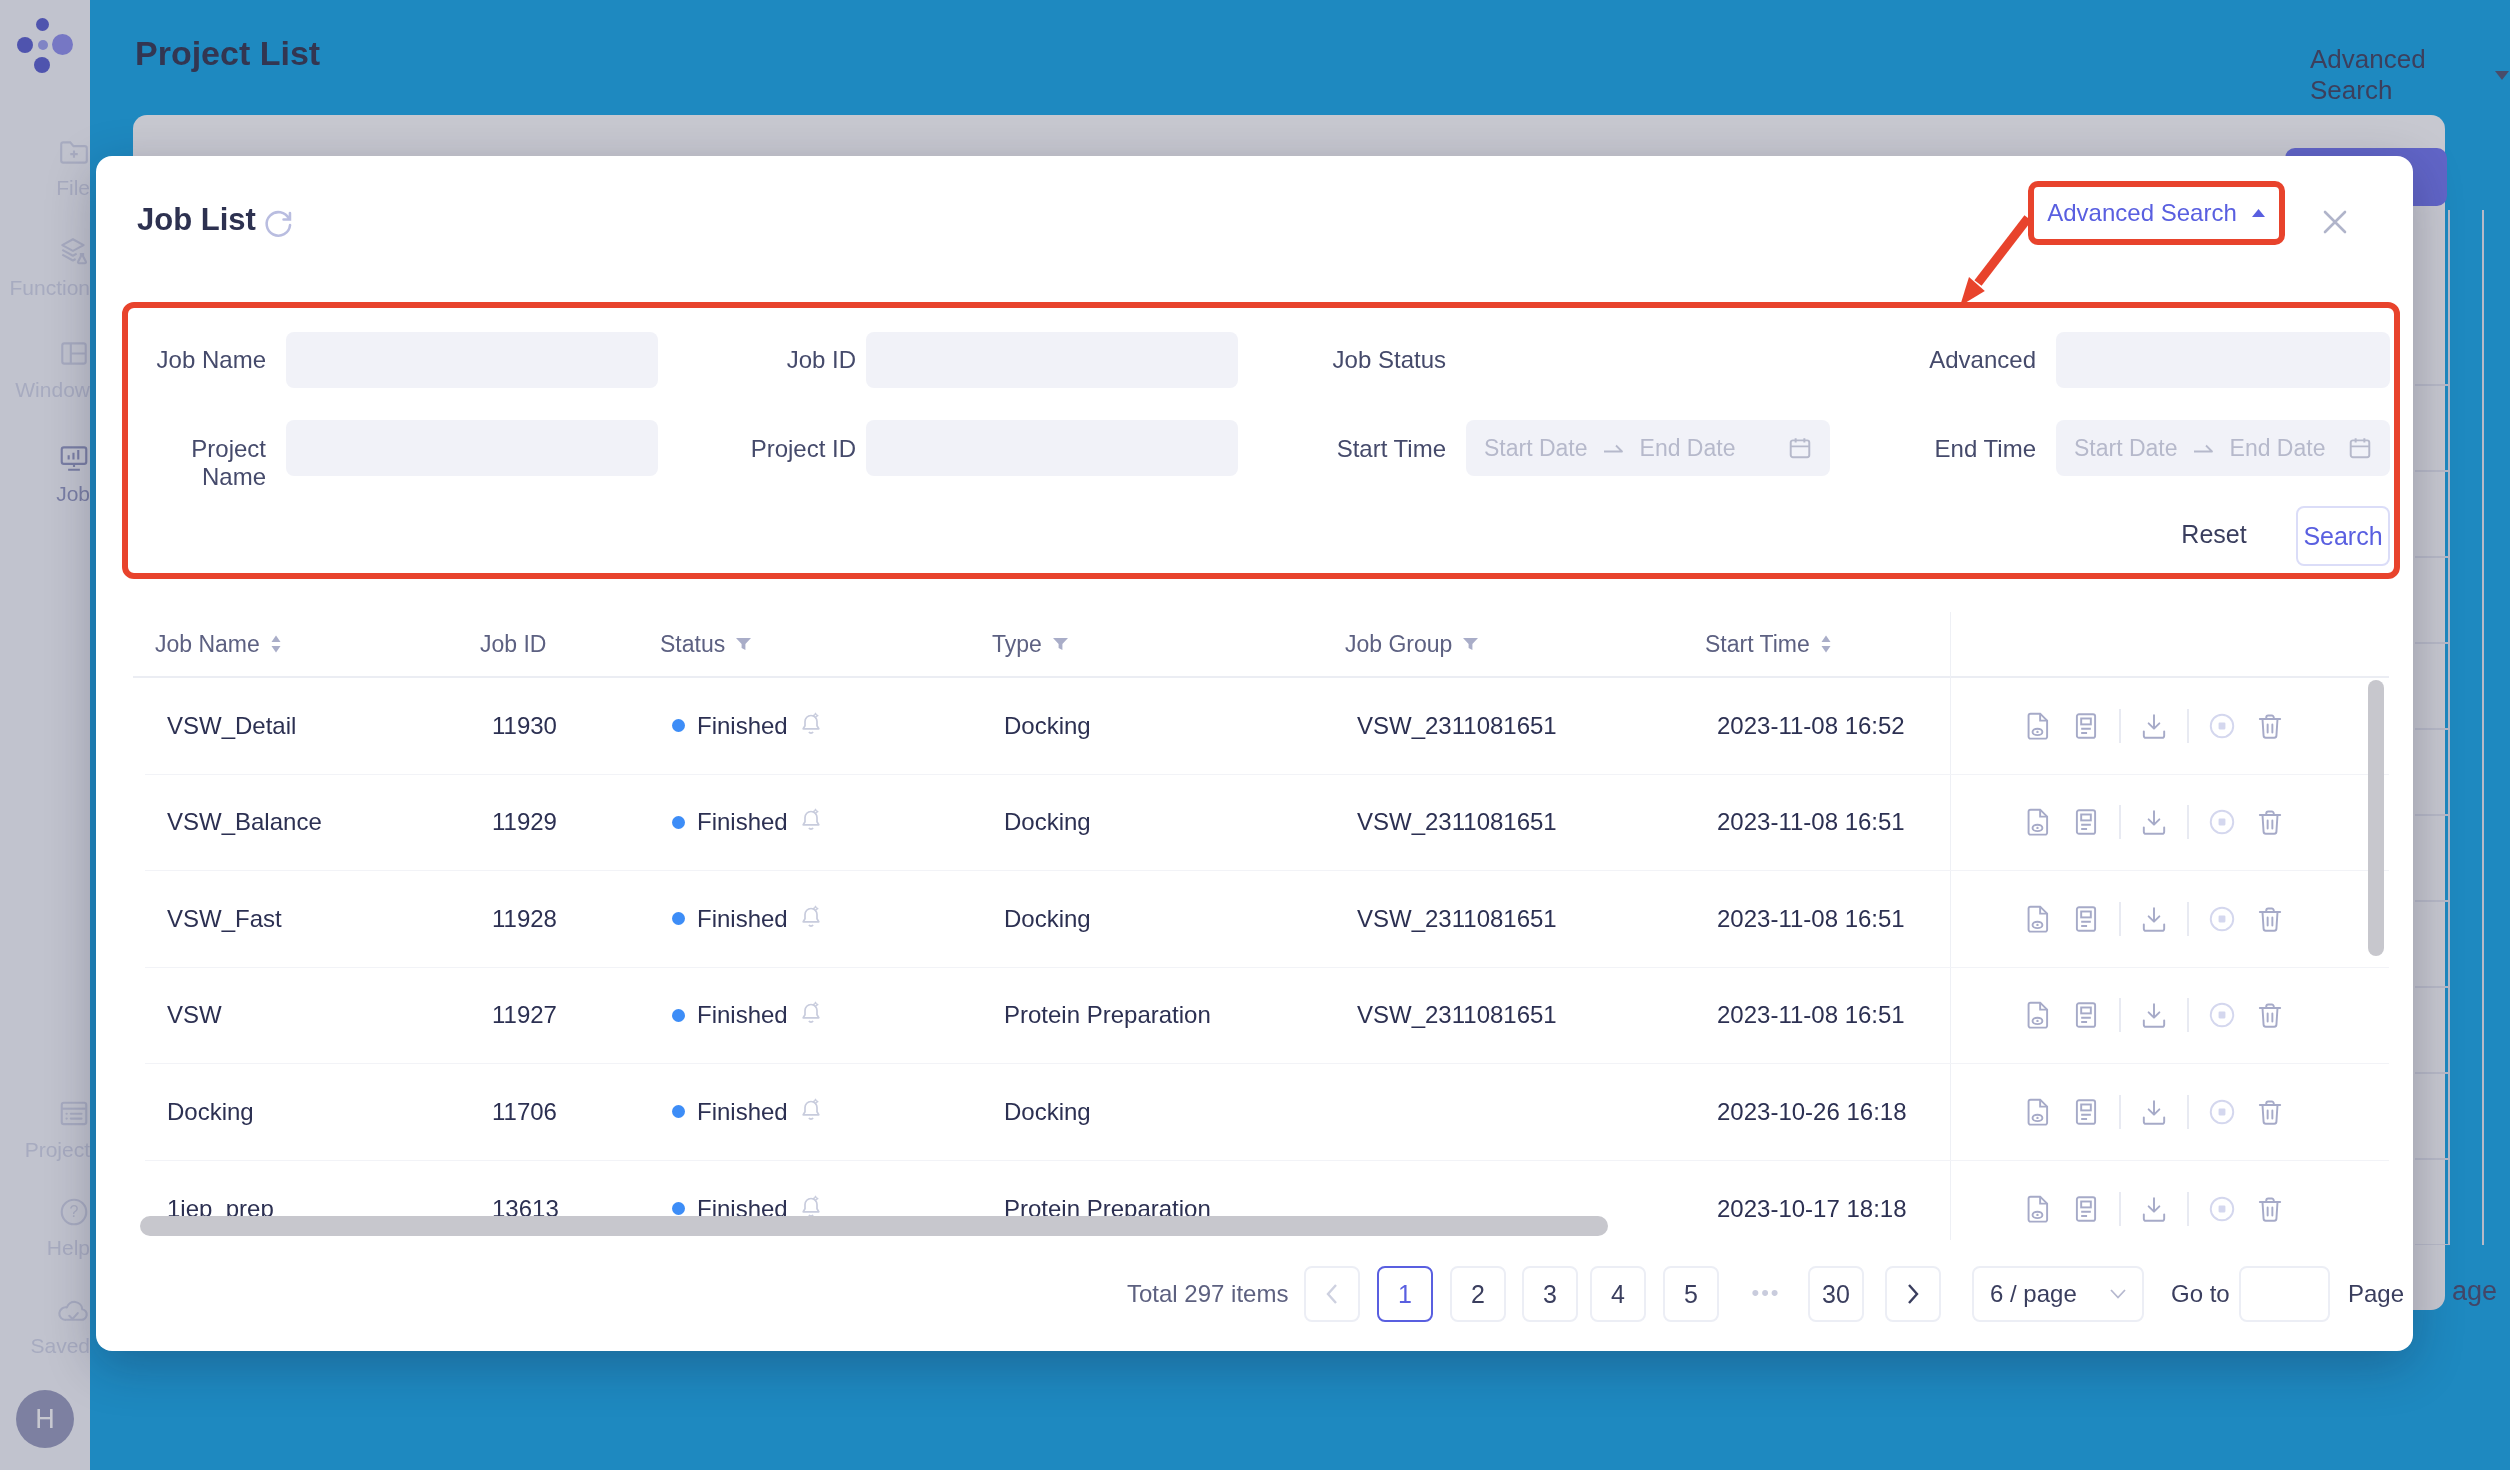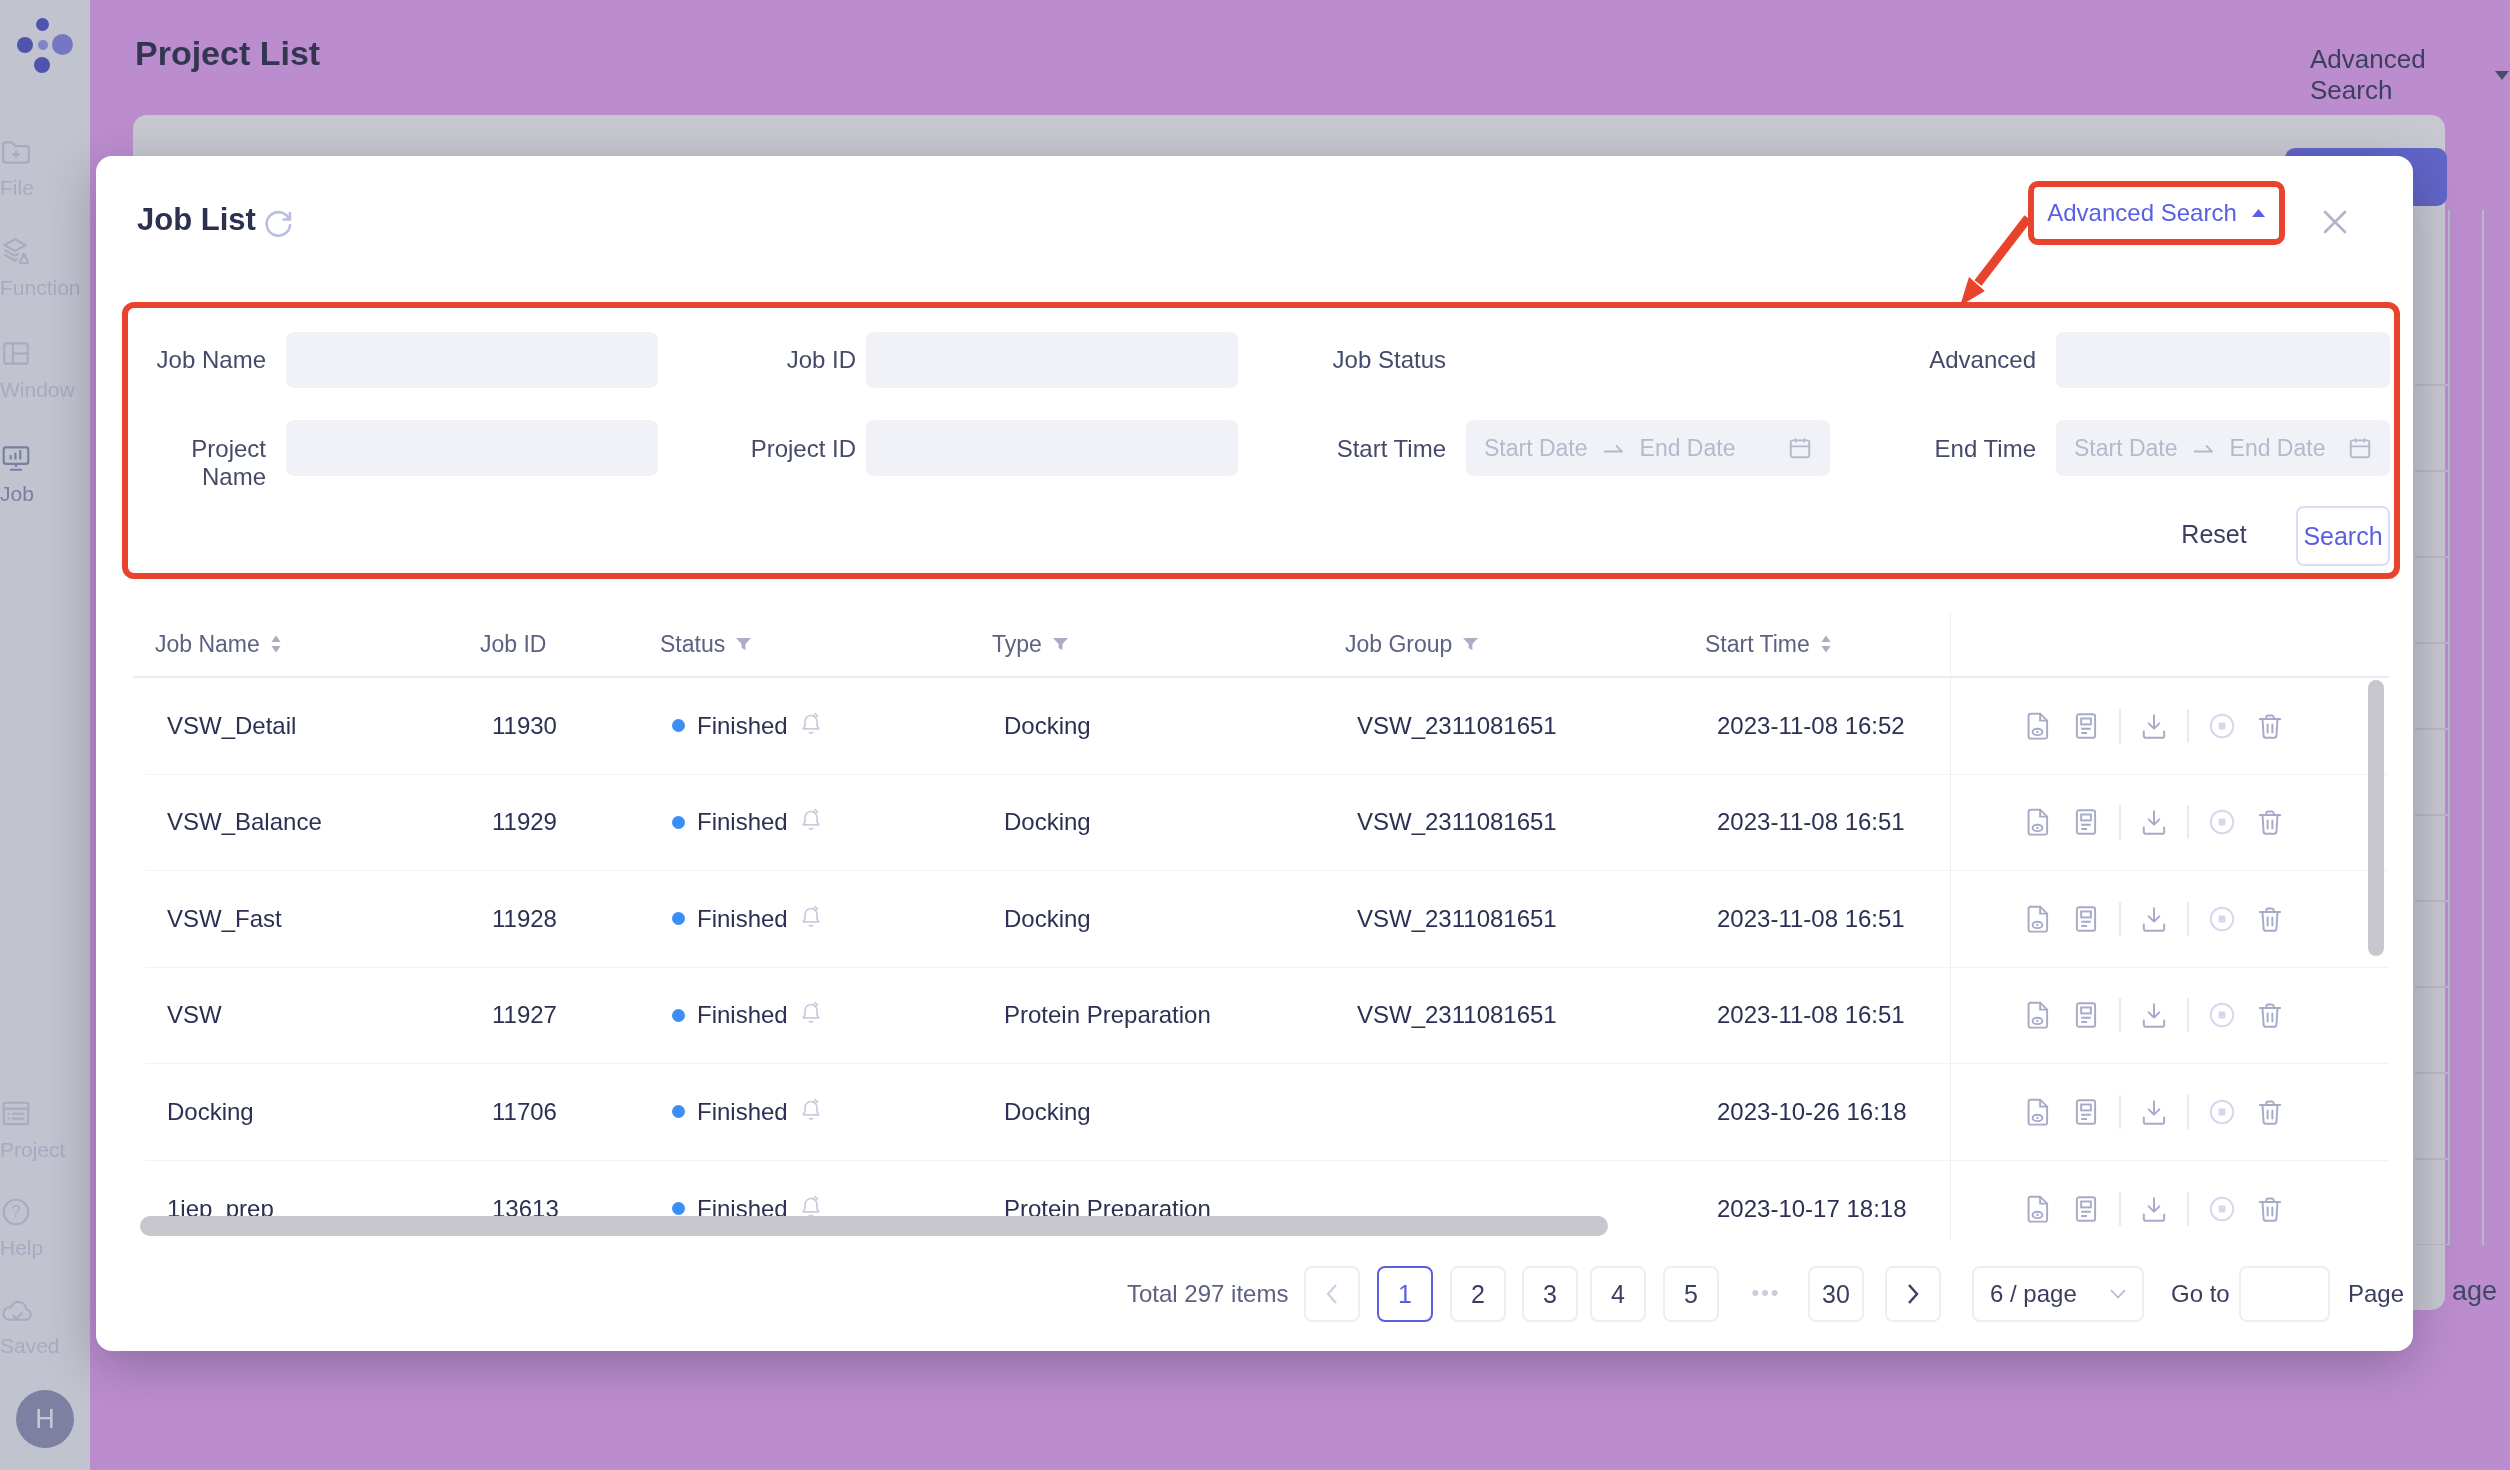--- a/index.html
+++ b/index.html
@@ -1,36 +1,36 @@
 <!DOCTYPE html>
 <html><head>
 <meta charset="utf-8">
 <style>
   html,body{margin:0;padding:0}
   body{font-family:"Liberation Sans",sans-serif;background:#f2f3f9}
-  .stage{position:relative;width:2510px;height:1470px;overflow:hidden;background:#f0abfc}
+  .stage{position:relative;width:2510px;height:1470px;overflow:hidden;background:#0ea5e9}
   .abs{position:absolute}
 
   
   #bg-layer{position:absolute;inset:0;z-index:1}
   .bg-card{position:absolute;left:133px;top:115px;width:2312px;height:1195px;background:#ffffff;border-radius:14px}
   .bg-title{position:absolute;left:135px;top:34px;font-size:34px;font-weight:700;color:#2b2f4a}
   .bg-search{position:absolute;left:1752px;top:28px;width:505px;height:62px;background:#e6e8f1;border-radius:10px;display:flex;align-items:center;padding:0 22px;box-sizing:border-box}
   .bg-search input{flex:1;border:none;background:transparent;outline:none;font-size:25px;color:#3a3e5e;font-family:"Liberation Sans",sans-serif}
   .bg-search input::placeholder{color:#9ca0b5}
   .bg-adv{position:absolute;left:2310px;top:44px;display:flex;align-items:center;gap:14px;font-size:26px;color:#383c5a}
   .bg-btn{position:absolute;left:2285px;top:148px;width:162px;height:58px;background:#6d71f2;border-radius:10px}
   .bg-vline{position:absolute;width:2px;background:#e8eaf2}
   .bg-hlines{position:absolute;left:2415px;top:300px;width:34px;height:945px;
     background:repeating-linear-gradient(to bottom,transparent 0 84px,#e8eaf2 84px 86px)}
   .bg-age{position:absolute;left:2452px;top:1276px;font-size:27px;color:#41456a}
 
   
   #sidebar{position:absolute;left:0;top:0;width:90px;height:1470px;background:#f7f8fc;z-index:2}
-  .side-item{position:absolute;left:0;width:90px;text-align:left}
+  .side-item{position:absolute;left:0;width:90px;text-align:right}
   .side-label{font-size:21px;color:#d2d6e8;margin-top:4px}
   .side-label.active{color:#9095c0}
   .logo-dot{position:absolute;border-radius:50%}
   .avatar{position:absolute;left:16px;top:1390px;width:58px;height:58px;border-radius:50%;background:#9599bc;color:#ffffff;
     display:flex;align-items:center;justify-content:center;font-size:27px}
 
   
   #overlay{position:absolute;inset:0;background:rgba(70,72,100,0.30);z-index:5}
 
   

